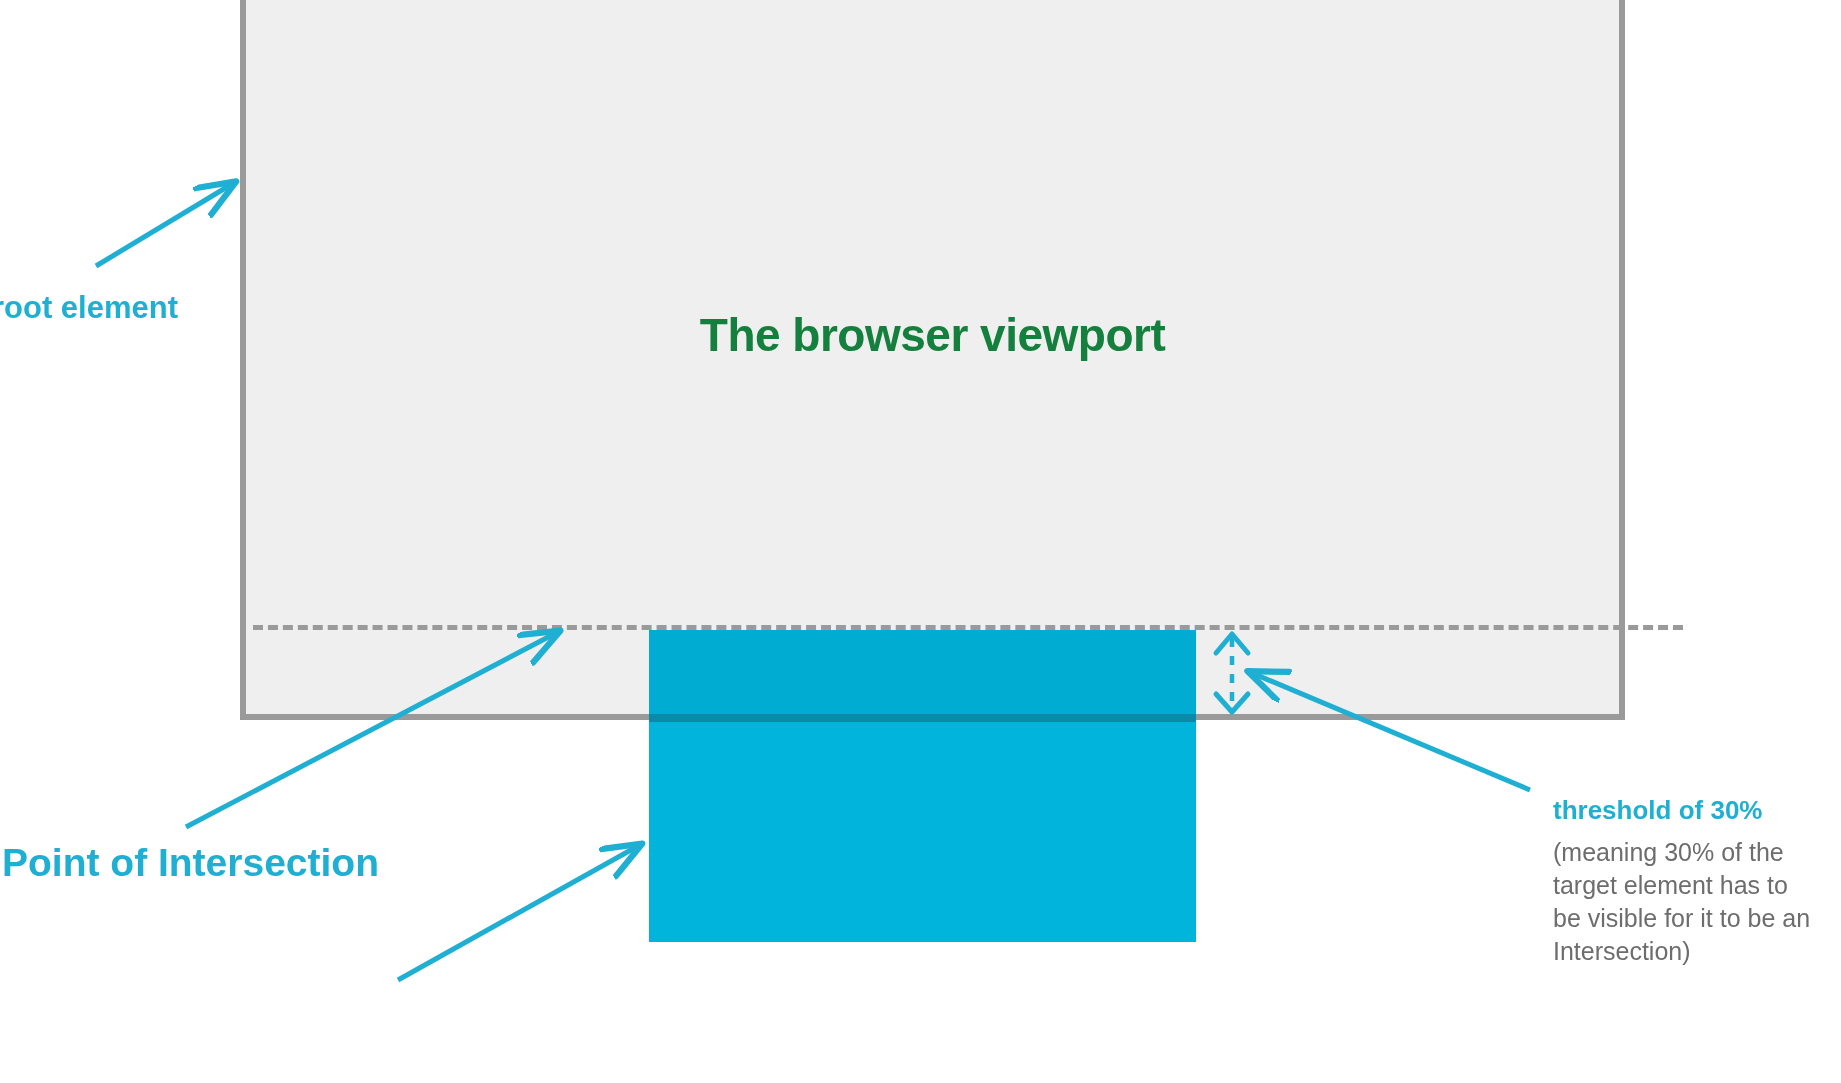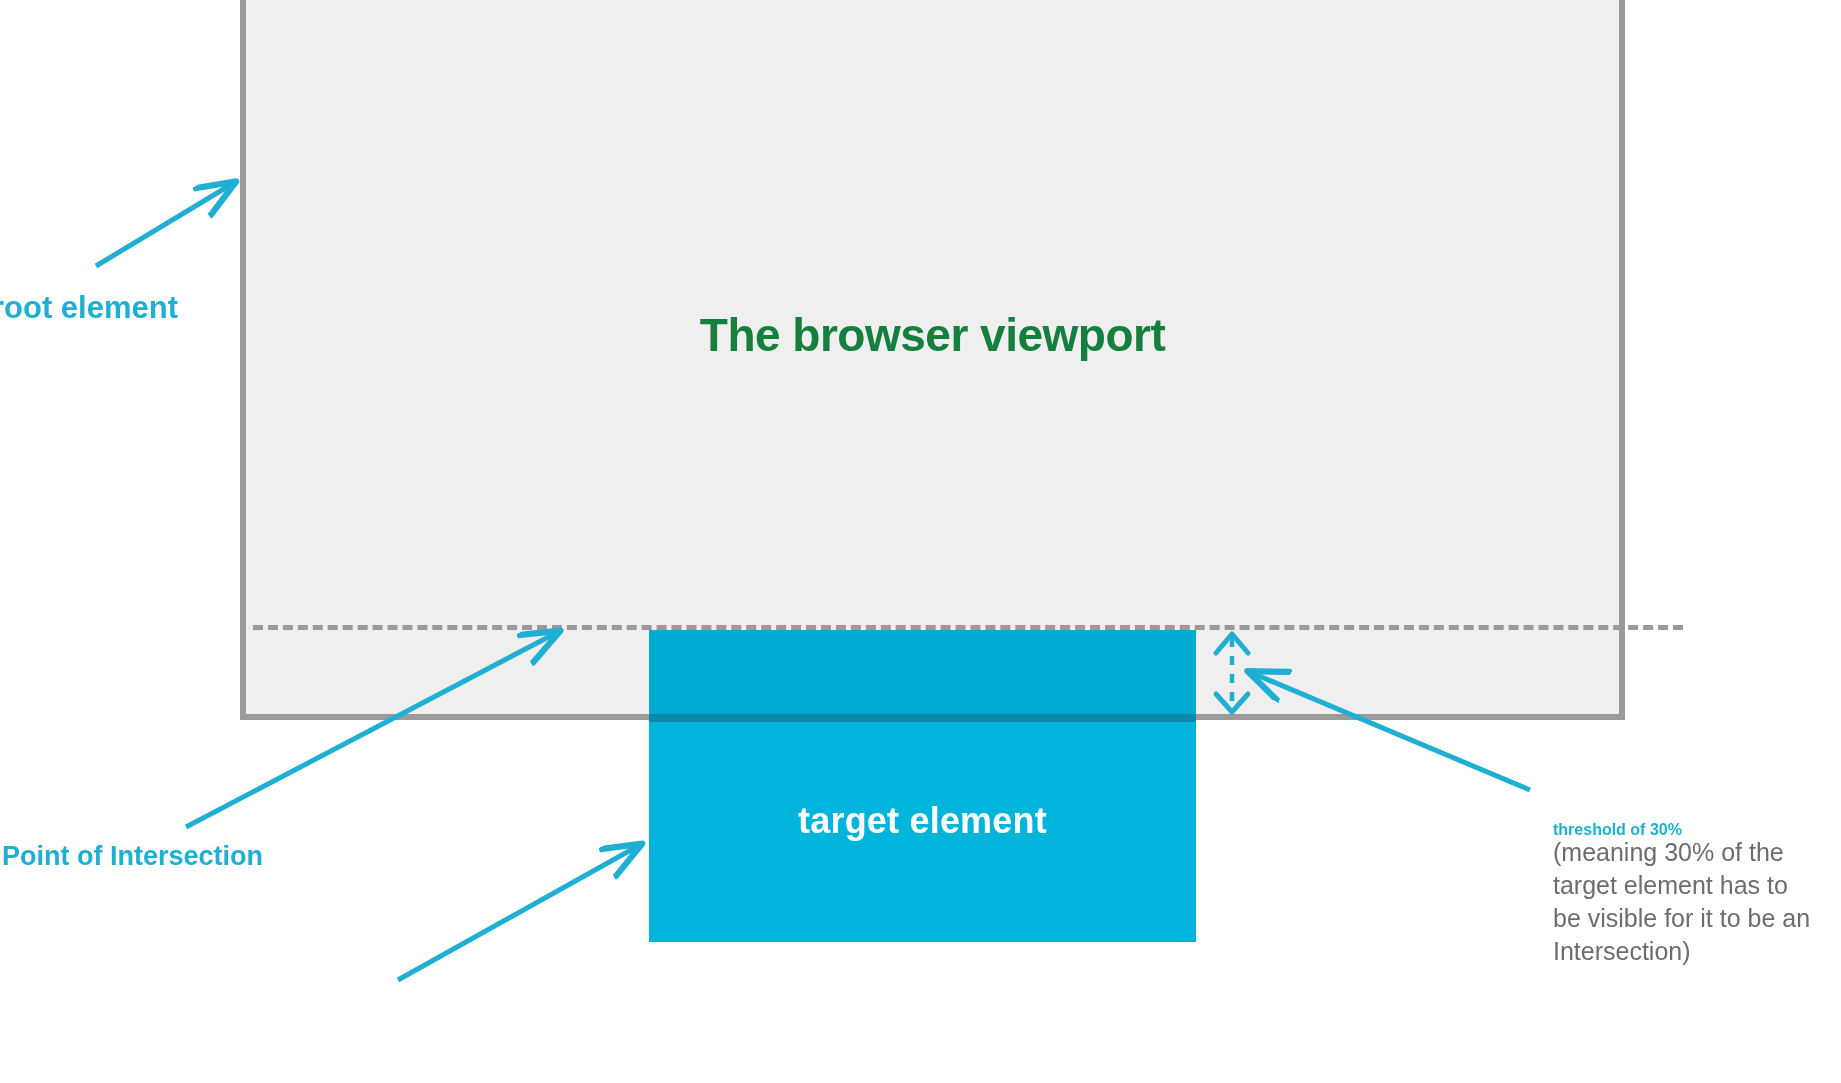--- a/index.html
+++ b/index.html
@@ -107,35 +107,34 @@
     white-space: pre;
   }
   .lbl-root {
     left: -8px;
     top: 290px;
     font-size: 31px;
   }
   .lbl-poi {
     left: 2px;
     top: 841px;
-    font-size: 27px;
+    font-size: 39px;
   }
   .lbl-observed {
     left: 160px;
     top: 1003px;
     font-size: 31px;
     text-align: center;
     line-height: 1.28;
     width: 310px;
   }
   .lbl-threshold {
     left: 1553px;
     top: 795px;
-    font-size: 16px;
-    margin-top: 26px;
+    font-size: 26px;
   }
   .threshold-desc {
     position: absolute;
     left: 1553px;
     top: 836px;
     width: 280px;
     font-size: 25px;
     font-weight: normal;
     color: #6d6d6d;
     line-height: 1.32;
@@ -149,21 +148,20 @@
 
   <div class="viewport-box">
     <div class="viewport-label">The browser viewport</div>
   </div>
 
   <div class="threshold-line"></div>
 
   <div class="target-element">
     <div class="tint-top"></div>
     <div class="border-band"></div>
-    <div class="target-label">target element</div>
   </div>
 
   <svg class="overlay" viewBox="0 0 1841 1083" xmlns="http://www.w3.org/2000/svg">
     <defs>
       <marker id="ah" markerWidth="10" markerHeight="10" refX="7.2" refY="3.4" orient="auto" markerUnits="strokeWidth">
         <path d="M0.4,0.3 L8.2,3.4 L0.4,6.5" fill="none" stroke="#1fafd2" stroke-width="1.25" stroke-linecap="round" stroke-linejoin="round"></path>
       </marker>
     </defs>
 
     <line x1="96" y1="266" x2="232" y2="184" stroke="#1fafd2" stroke-width="5" marker-end="url(#ah)"></line>

